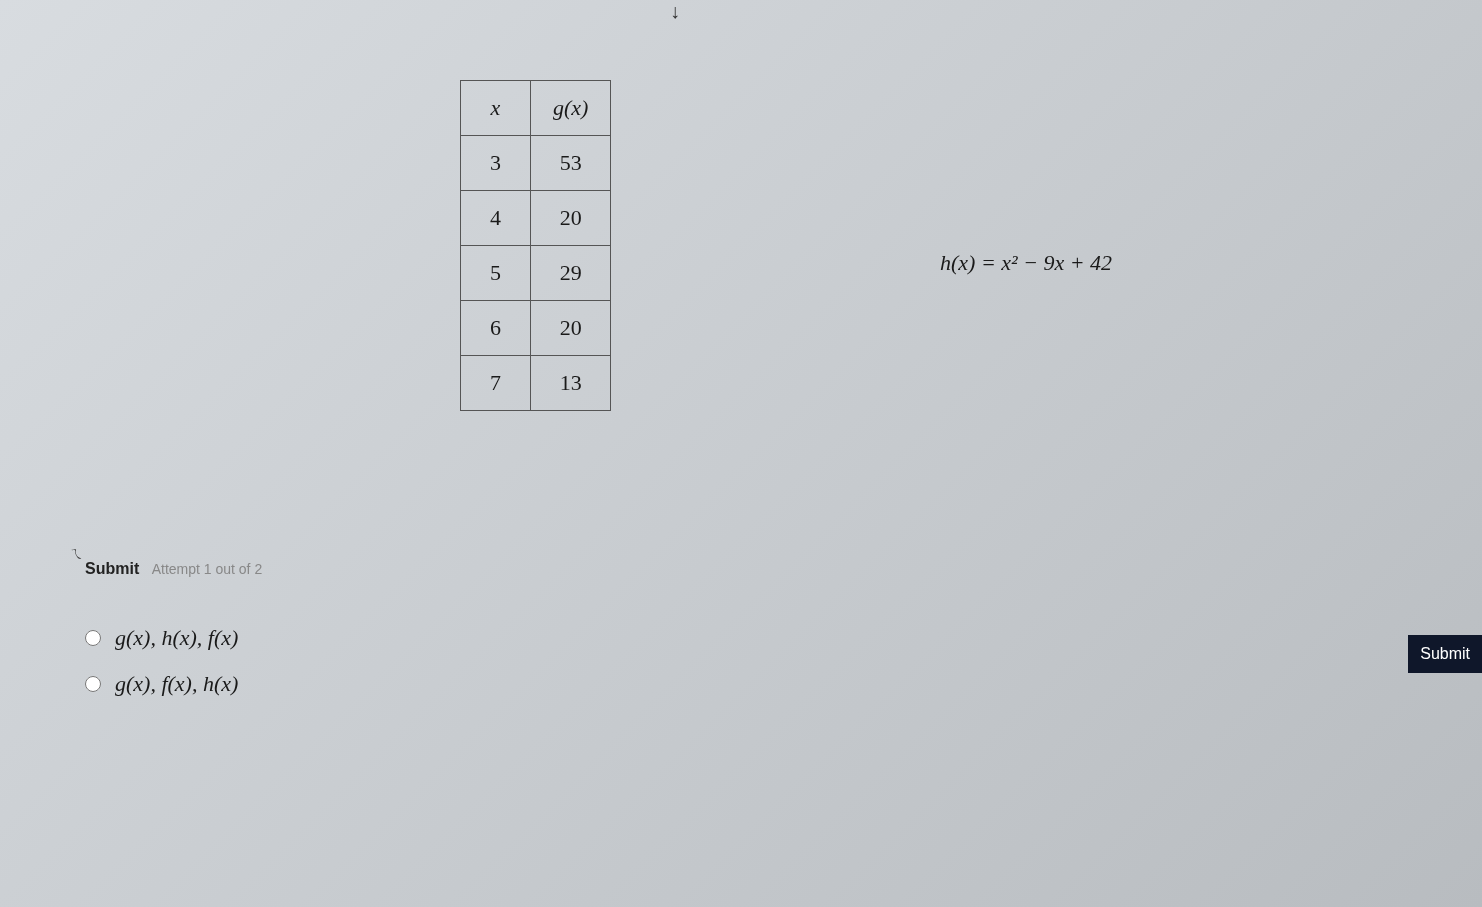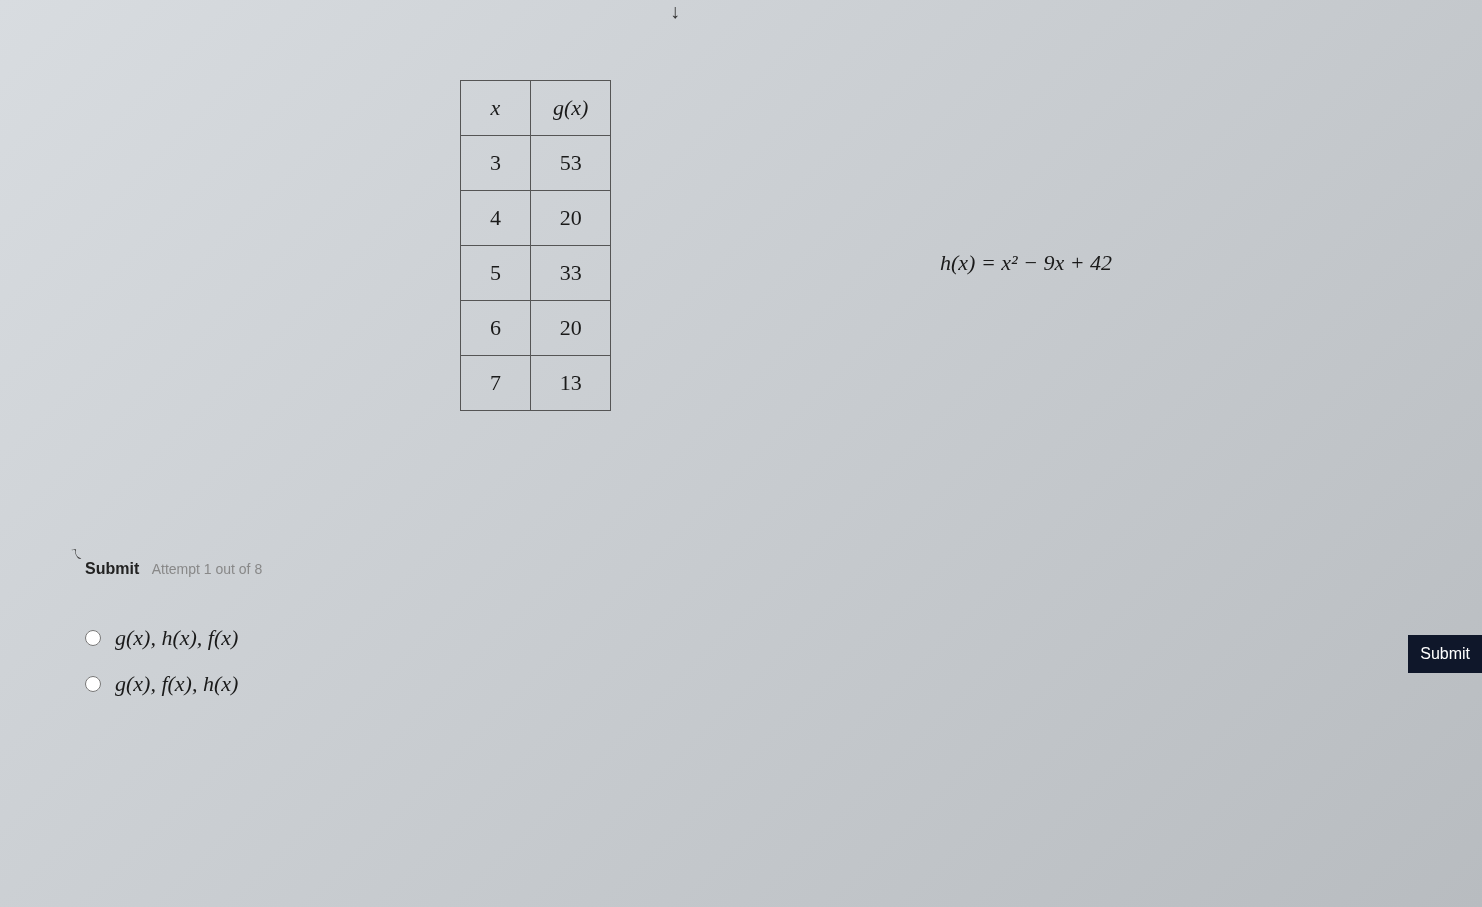--- a/index.html
+++ b/index.html
@@ -144,40 +144,40 @@
       <tr>
         <td>3</td>
         <td>53</td>
       </tr>
       <tr>
         <td>4</td>
         <td>20</td>
       </tr>
       <tr>
         <td>5</td>
-        <td>33</td>
+        <td>29</td>
       </tr>
       <tr>
         <td>6</td>
         <td>20</td>
       </tr>
       <tr>
         <td>7</td>
         <td>13</td>
       </tr>
     </tbody>
       </table>
   </div>
 
   <div class="equation-area">h(x) = x² − 9x + 42</div>
 
   <div class="answer-section">
     <span class="answer-label">
       <span class="bold">Submit</span>
-      <span class="attempt">Attempt 1 out of 8</span>
+      <span class="attempt">Attempt 1 out of 2</span>
     </span>
   </div>
 
   <div class="options-container">
     <div class="options-column">
       <label class="option-row">
         <input type="radio" name="ans" style="">
         <span class="option-text">g(x), h(x), f(x)</span>
       </label>
       <label class="option-row">

